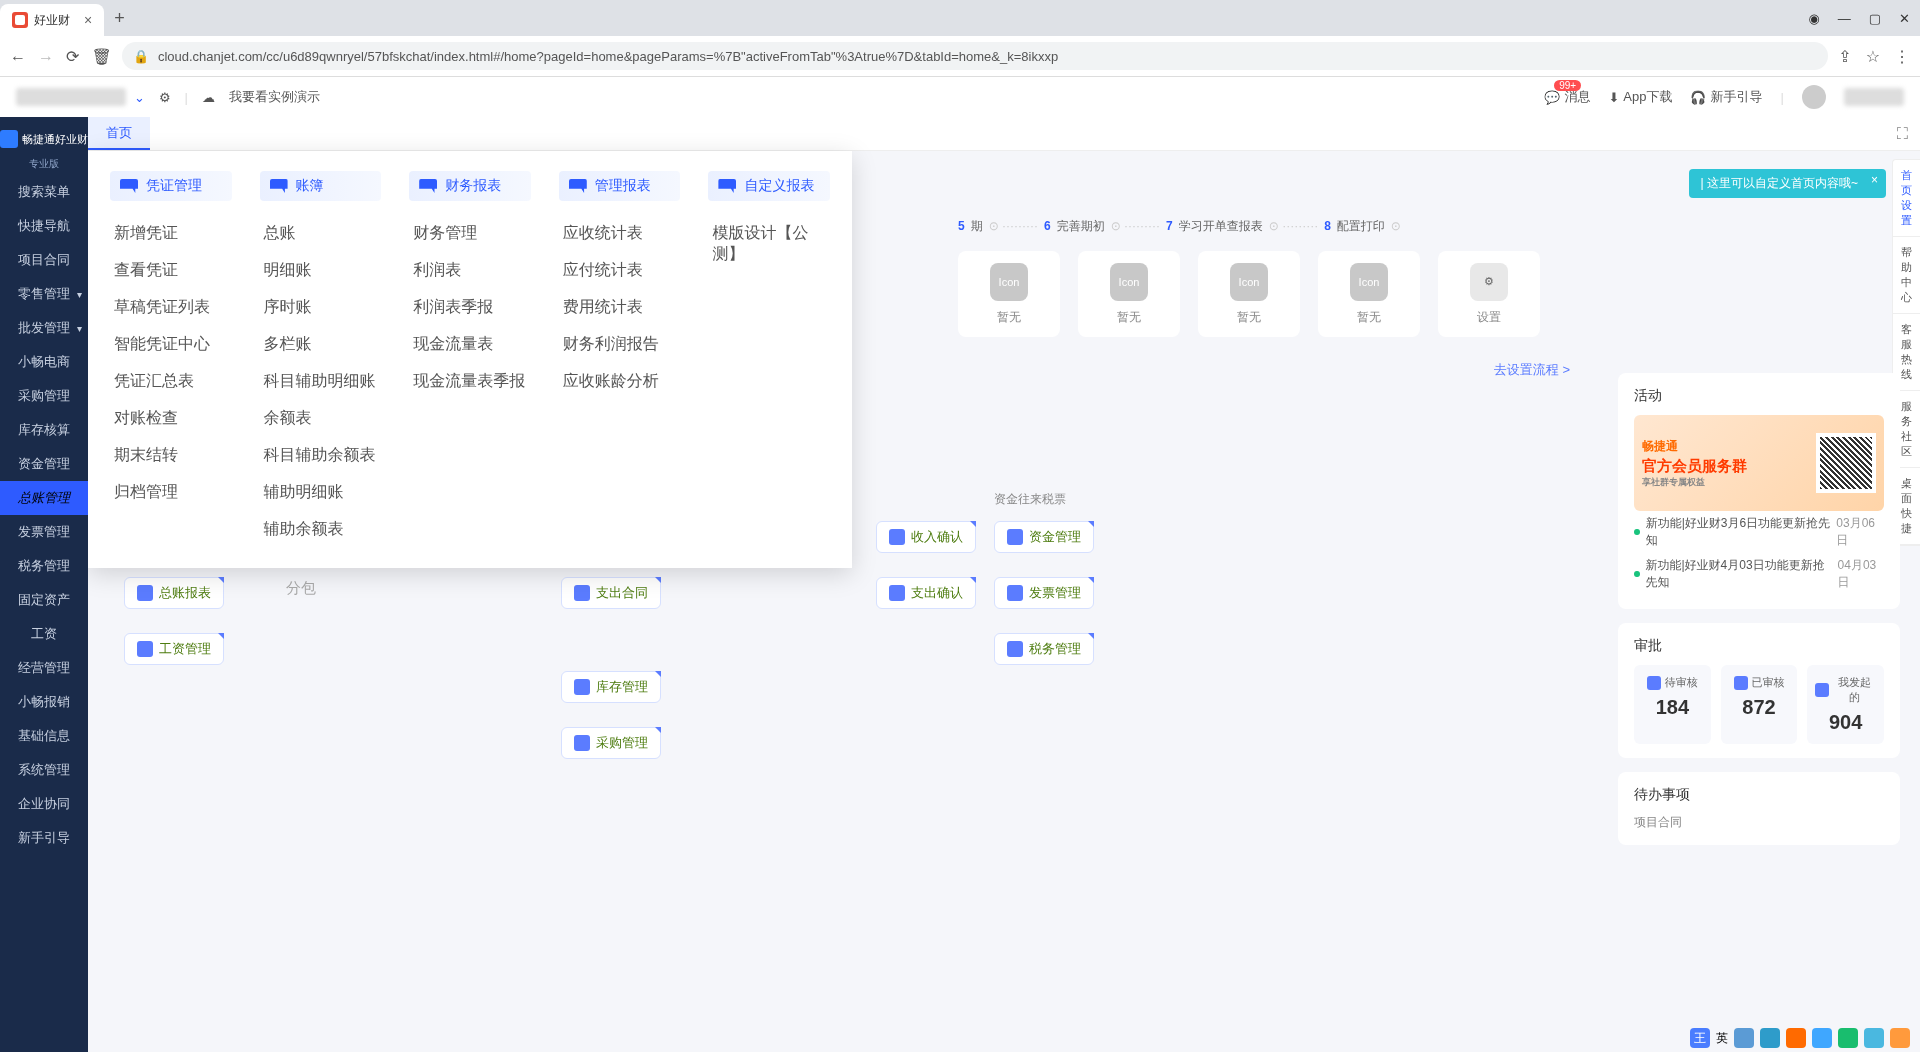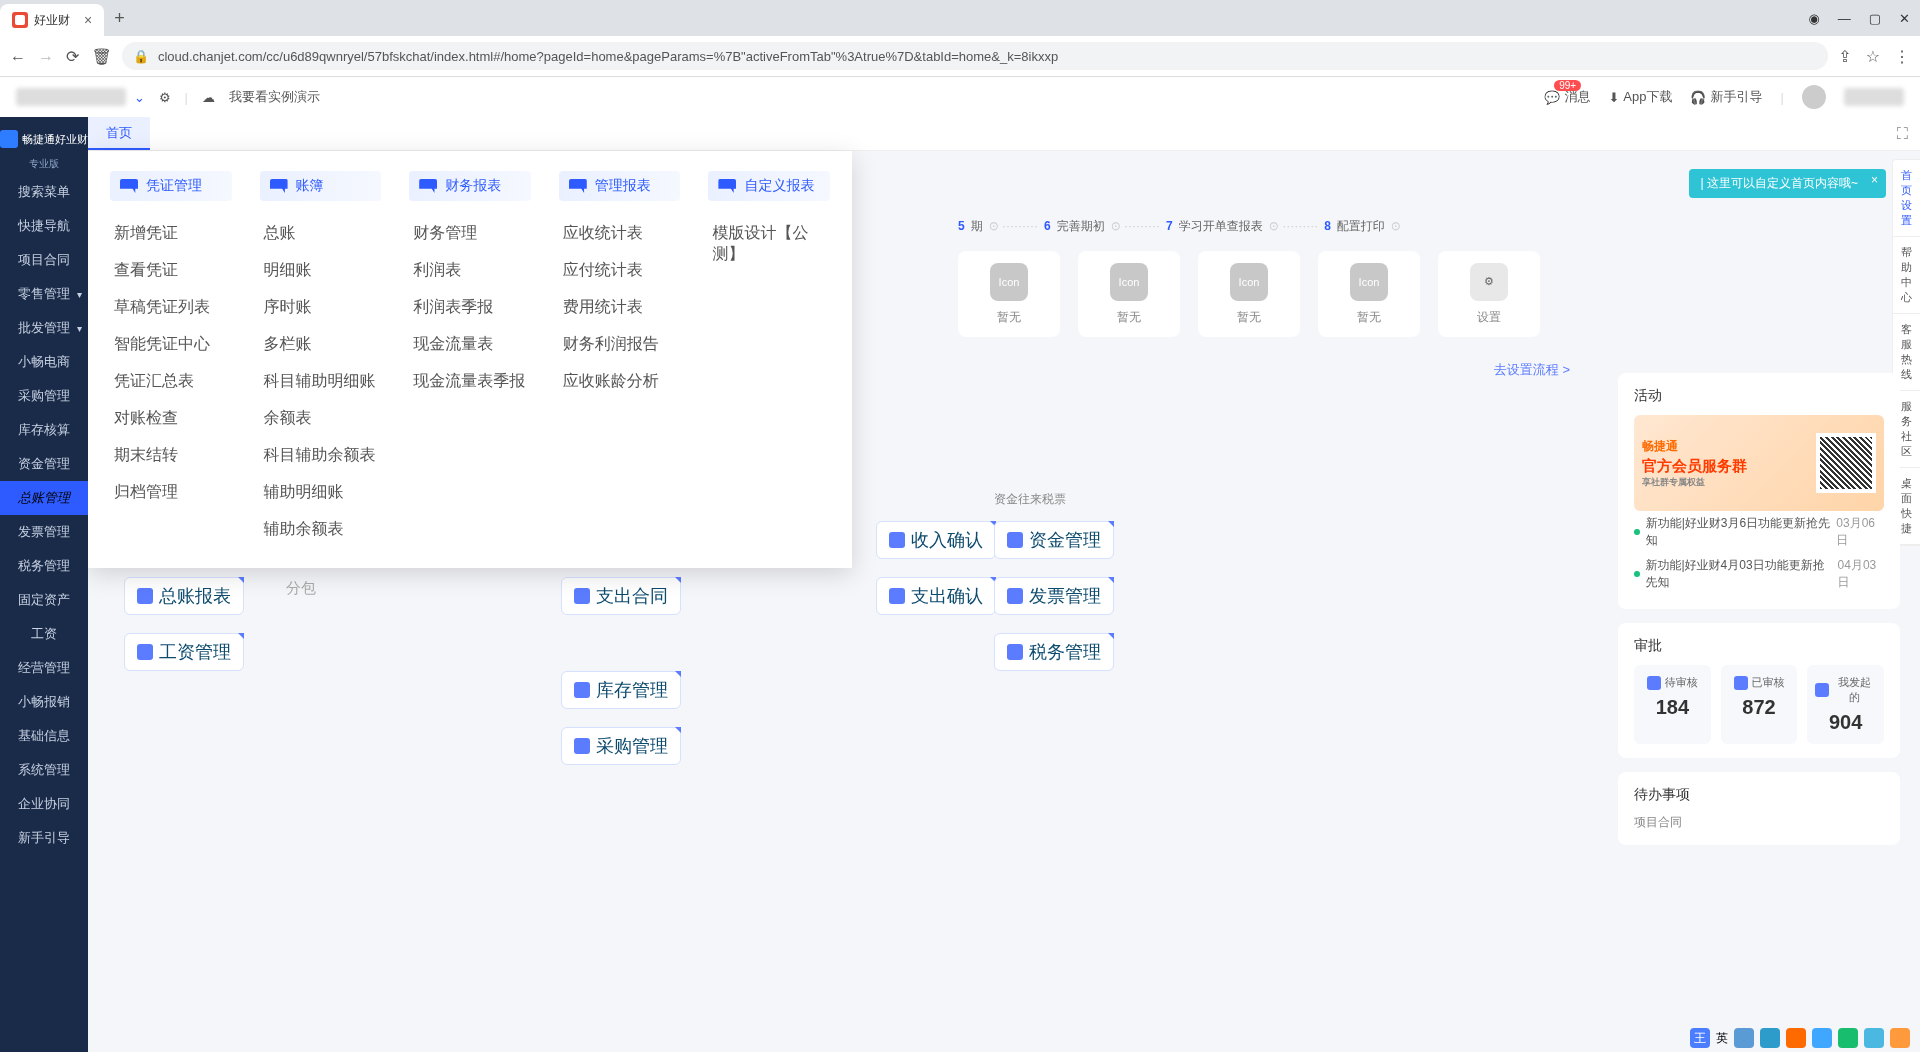--- a/index.html
+++ b/index.html
@@ -81,21 +81,21 @@
 
 .approve-row { display: flex; gap: 10px; }
 .approve-card { flex: 1; background: #f7f8fc; border-radius: 6px; padding: 10px 8px; text-align: center; }
 .approve-label { font-size: 11px; color: #666; display: flex; align-items: center; justify-content: center; gap: 4px; }
 .approve-num { font-size: 20px; font-weight: bold; color: #333; margin-top: 6px; }
 .ap-ic { width: 14px; height: 14px; background: #5b7cff; border-radius: 3px; }
 
 
 .flow { position: absolute; left: 18px; top: 340px; right: 320px; }
 .flow-section-label { font-size: 12px; color: #888; position: absolute; }
-.flow-node { position: absolute; display: flex; align-items: center; gap: 6px; padding: 6px 12px; background: #fff; border: 1px solid #d6e0ff; border-radius: 6px; font-size: 18px; color: #0c4a6e; }
+.flow-node { position: absolute; display: flex; align-items: center; gap: 6px; padding: 6px 12px; background: #fff; border: 1px solid #d6e0ff; border-radius: 6px; font-size: 13px; color: #4d7c0f; }
 .flow-node::after { content: ""; position: absolute; top: -1px; right: -1px; width: 0; height: 0; border-left: 6px solid transparent; border-top: 6px solid #5b7cff; }
 .fn-ic { width: 16px; height: 16px; background: #5b7cff; border-radius: 3px; }
 .flow-link { position: absolute; right: 30px; top: -130px; font-size: 13px; color: #5b7cff; }
 .subcontract { position: absolute; font-size: 15px; color: #aaa; }
 
 
 .mega { position: absolute; left: 0; top: 34px; width: 764px; background: #fff; box-shadow: 0 6px 24px rgba(0,0,0,.15); padding: 20px 22px; display: flex; gap: 28px; z-index: 50; }
 .mega-col { flex: 1; min-width: 0; }
 .mega-head { display: flex; align-items: center; gap: 8px; padding: 6px 10px; background: linear-gradient(90deg,#eaf0ff,#f5f8ff); border-radius: 4px; color: #2e5bff; font-size: 14px; font-weight: 500; margin-bottom: 14px; }
 .mega-ic { width: 18px; height: 14px; background: #2e5bff; clip-path: polygon(0 0,100% 0,100% 70%,85% 70%,85% 100%,70% 70%,0 70%); border-radius: 2px; }

